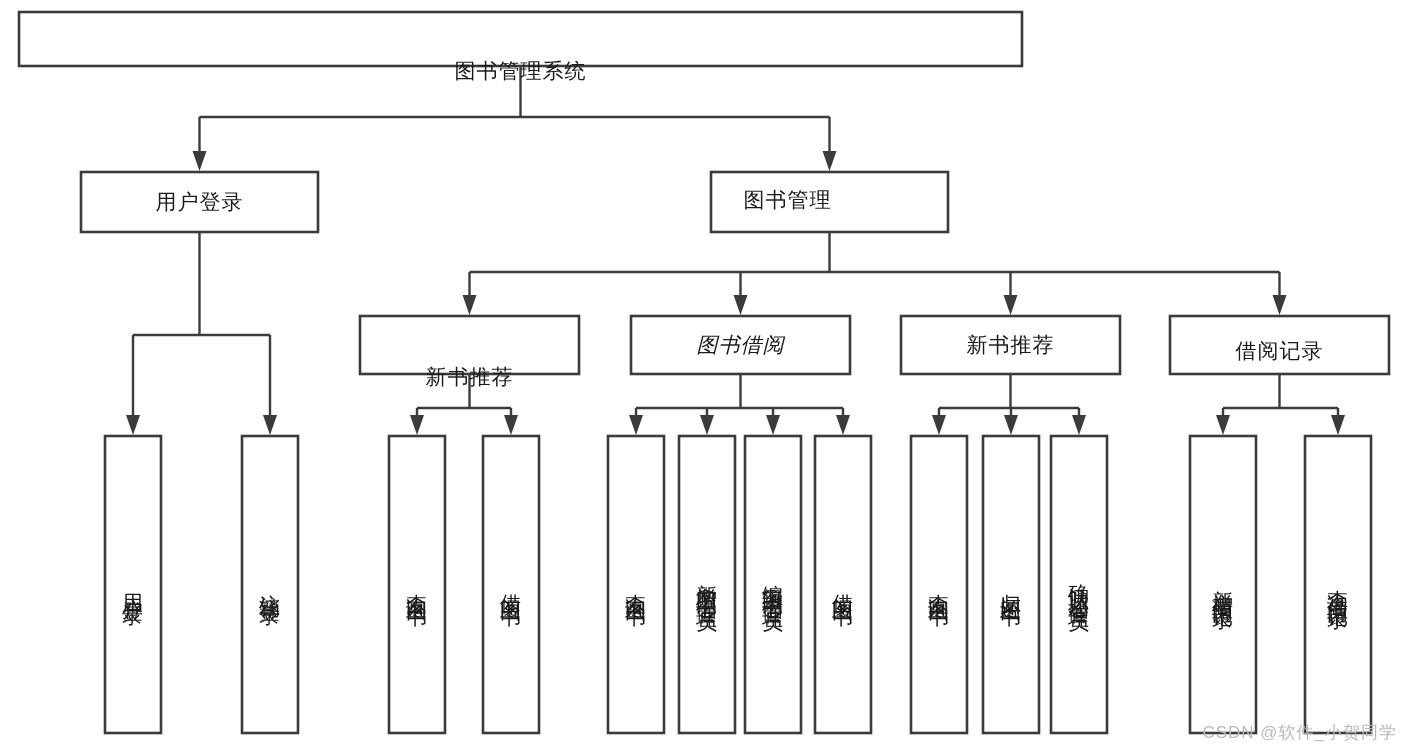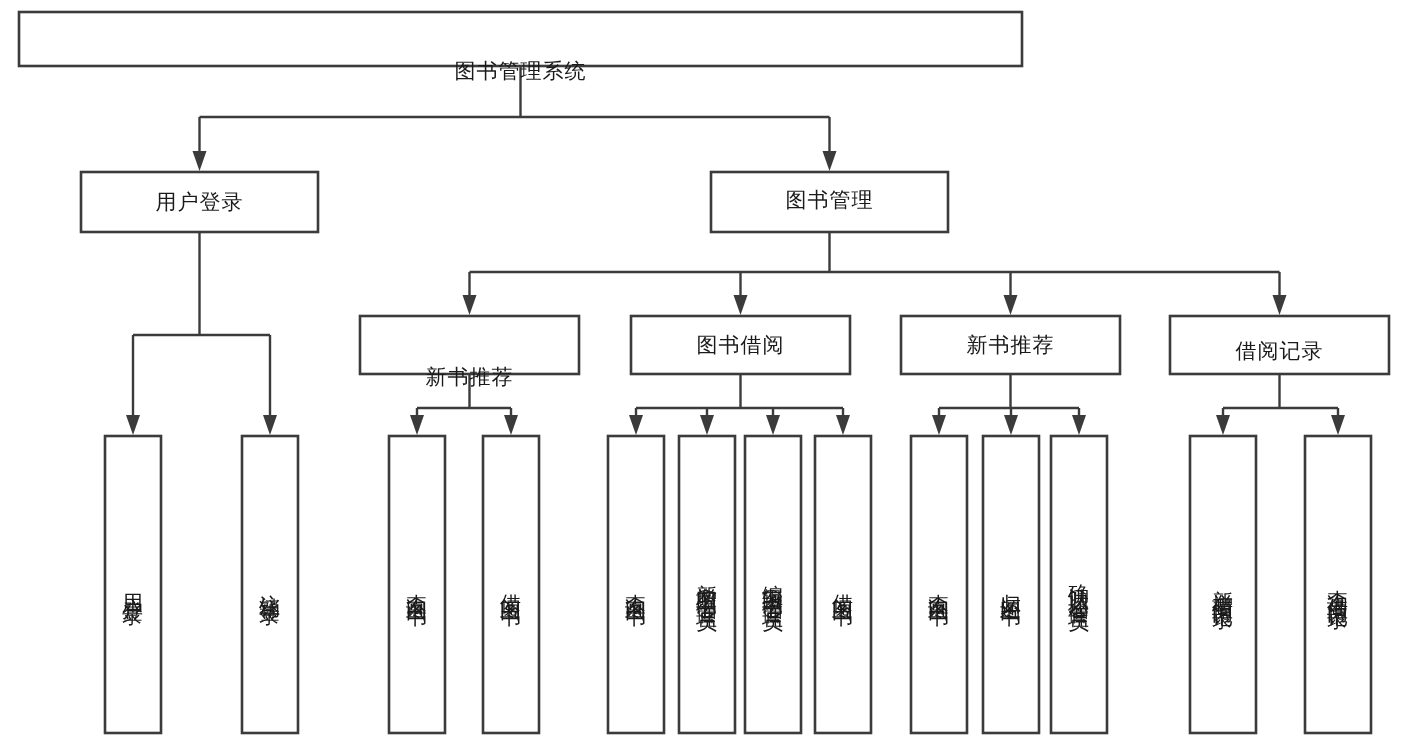--- a/index.html
+++ b/index.html
@@ -100,23 +100,23 @@
         <rect x="983" y="436" width="56" height="297" class="nodebox"></rect>
         <rect x="1051" y="436" width="56" height="297" class="nodebox"></rect>
         <rect x="1190" y="436" width="66" height="297" class="nodebox"></rect>
         <rect x="1305" y="436" width="66" height="297" class="nodebox"></rect>
       </g>
   </svg>
 
   <div id="labels">
       <div class="hcell" style="left: 19px; top: 12px; width: 1003px; height: 60px; margin-top: 29px;">图书管理系统</div>
       <div class="hcell" style="left: 81px; top: 172px; width: 237px; height: 60px;">用户登录</div>
-      <div class="hcell" style="left: 711px; top: 172px; width: 237px; height: 56px;">图书管理</div>
+      <div class="hcell" style="left: 669px; top: 172px; width: 237px; height: 56px;">图书管理</div>
       <div class="hcell" style="left: 360px; top: 316px; width: 219px; height: 58px; margin-top: 32px;">新书推荐</div>
-      <div class="hcell" style="left: 631px; top: 316px; width: 219px; height: 58px;">图书借阅</div>
+      <div class="hcell" style="left: 631px; top: 316px; width: 219px; height: 58px; font-style: italic;">图书借阅</div>
       <div class="hcell" style="left: 901px; top: 316px; width: 219px; height: 58px;">新书推荐</div>
       <div class="hcell" style="left: 1170px; top: 316px; width: 219px; height: 70px;">借阅记录</div>
       <div class="vcell" style="left: 105px; top: 442px; width: 56px; height: 285px;">
         <span class="vtext">用户登录</span>
       </div>
       <div class="vcell" style="left: 242px; top: 442px; width: 56px; height: 285px;">
         <span class="vtext">注销登录</span>
       </div>
       <div class="vcell" style="left: 389px; top: 442px; width: 56px; height: 285px;">
         <span class="vtext">查询图书</span>
@@ -146,13 +146,14 @@
         <span class="vtext">确认归还（管理员）</span>
       </div>
       <div class="vcell" style="left: 1190px; top: 442px; width: 66px; height: 285px;">
         <span class="vtext">新增借阅记录</span>
       </div>
       <div class="vcell" style="left: 1305px; top: 442px; width: 66px; height: 285px;">
         <span class="vtext">查询借阅记录</span>
       </div>
     </div>
 
+  <div id="watermark">CSDN @软件_小贺同学</div>
 </div>
 
 </body></html>

